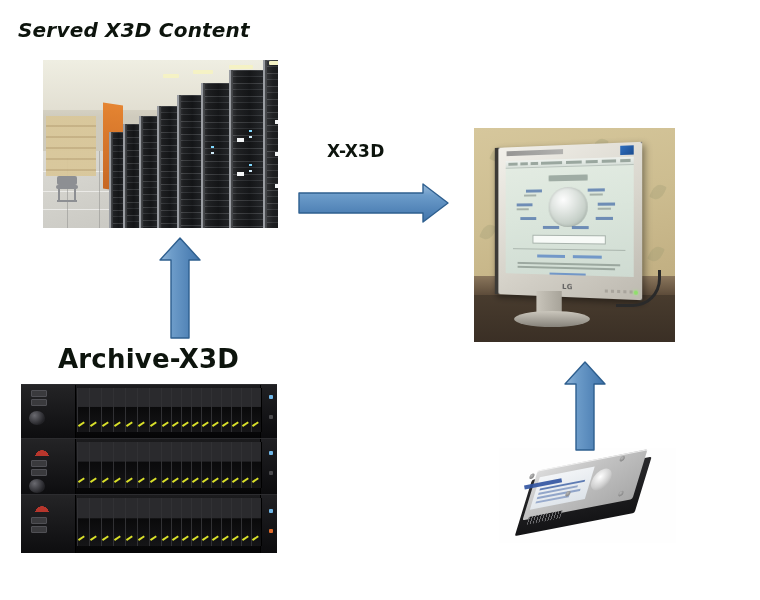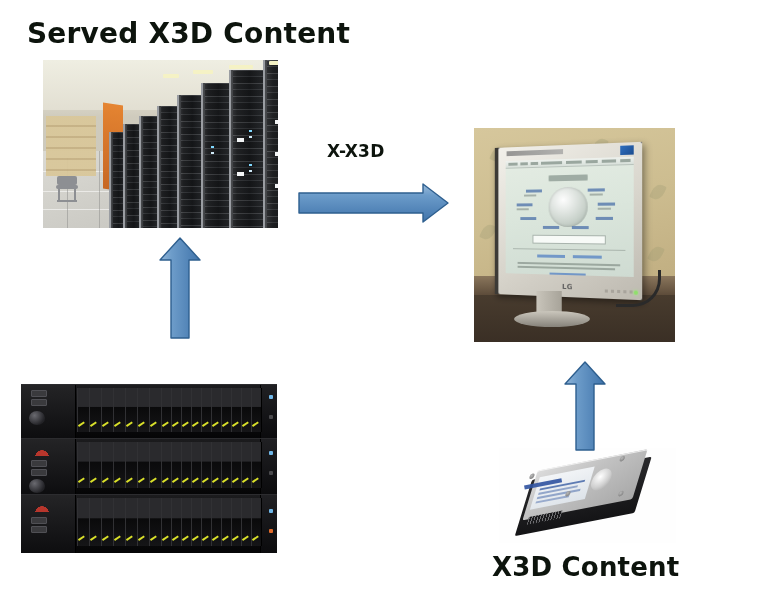--- a/index.html
+++ b/index.html
@@ -4,21 +4,21 @@
 <style>
   html,body{margin:0;padding:0;background:#ffffff;}
   body{width:760px;height:600px;position:relative;overflow:hidden;
        font-family:"DejaVu Sans","Liberation Sans",sans-serif;}
   .canvas{position:absolute;inset:0;width:760px;height:600px;background:#fff;}
 
   .label{position:absolute;font-weight:bold;color:#0d140d;
          letter-spacing:.2px;white-space:nowrap;line-height:1;}
 
   
-  #label-served   {left:27px;  top:20px;  font-size:28px;}
+  #label-served   {left:18px;  top:20px;  font-size:20px;font-style:italic;}
   #label-xx3d     {left:327px; top:143px; font-size:17px;}
   #label-display  {left:487px; top:85px;  font-size:25px;}
   #label-archive  {left:58px;  top:346px; font-size:26px;}
   #label-x3dcont  {left:492px; top:554px; font-size:26px;}
 
   
   .photo{position:absolute;overflow:hidden;}
 
   
   #photo-served{left:43px;top:60px;width:235px;height:168px;
@@ -158,22 +158,22 @@
 </head>
 <body>
 
 <div class="canvas">
 
   <div class="label" id="label-served">Served X3D Content</div>
 
   <div class="label" id="label-xx3d">X-X3D</div>
 
 
-
-  <div class="label" id="label-x3dcont">X3D Content</div>
+  <div class="label" id="label-archive">Archive-X3D</div>
+
 
   <div class="photo" id="photo-served">
     <div class="dc-ceiling"></div>
     <div class="dc-floor">
       <div class="tile" style="left:0;top:26%;width:100%"></div>
       <div class="tile" style="left:0;top:52%;width:100%"></div>
       <div class="tile" style="left:0;top:76%;width:100%"></div>
       <div class="tilev" style="left:22%;top:10%;height:90%"></div>
       <div class="tilev" style="left:52%;top:0;height:100%"></div>
       <div class="tilev" style="left:80%;top:0;height:100%"></div>

